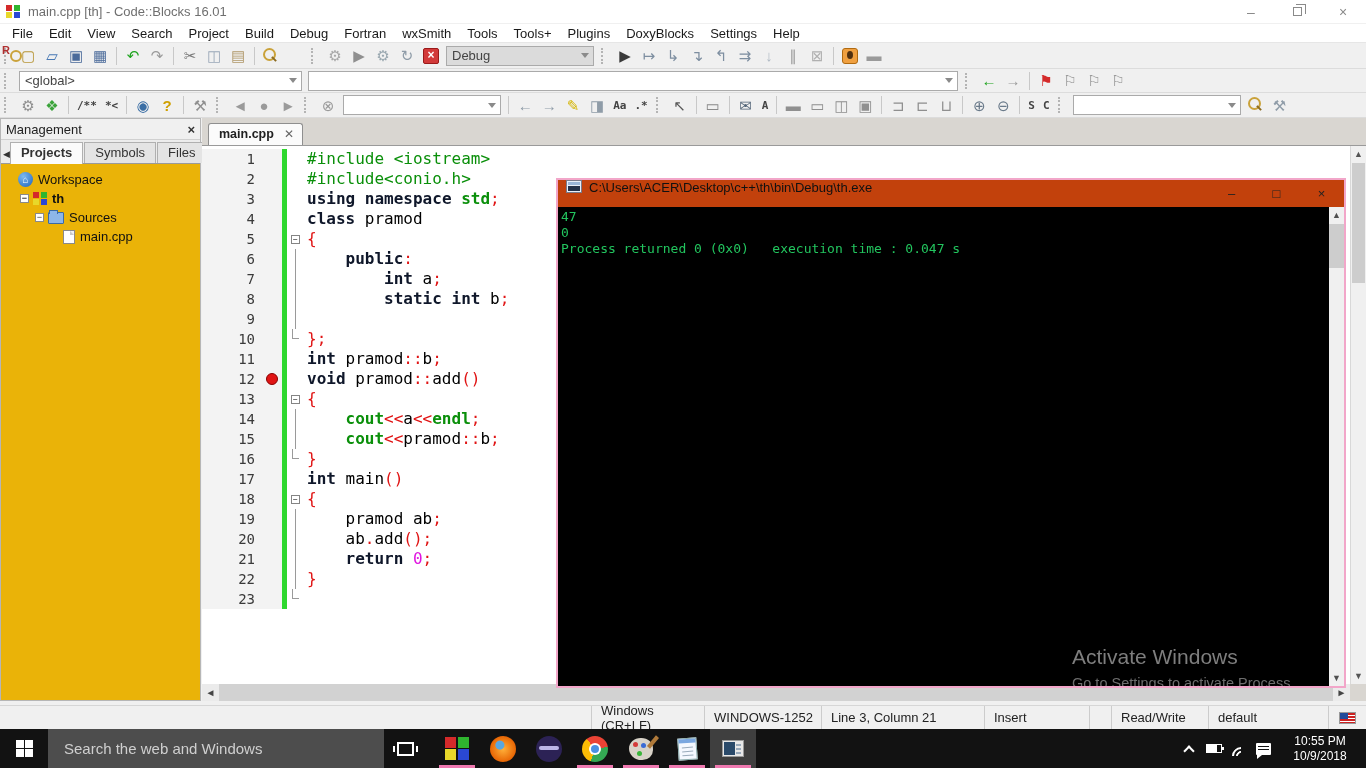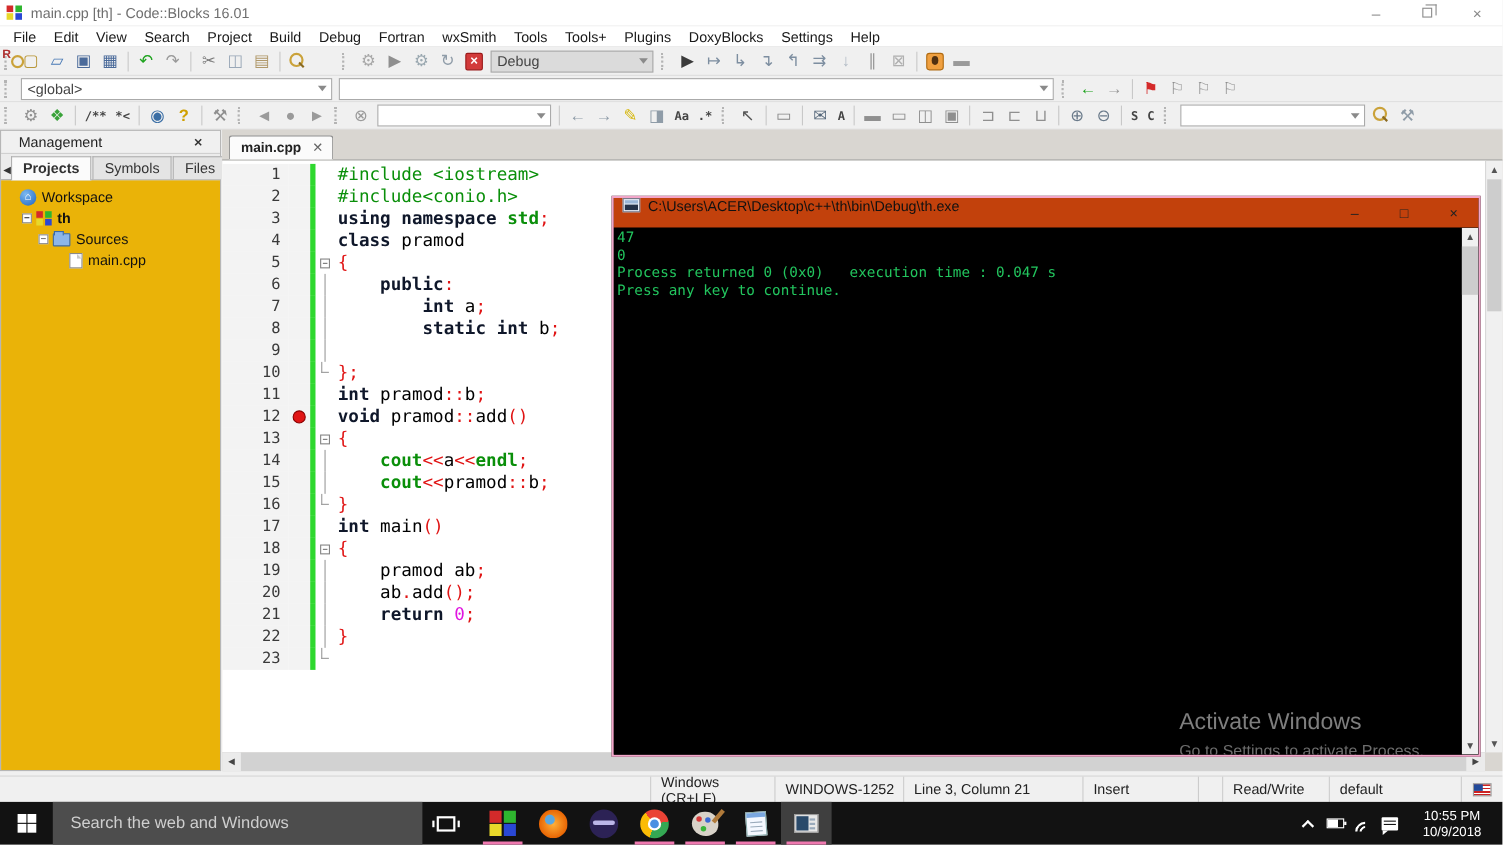--- a/index.html
+++ b/index.html
@@ -44,21 +44,21 @@
   .ic-magr::before{content:"R";position:absolute;left:2px;top:2px;font-size:11px;font-weight:bold;color:#b03030}
   .ic-magr::after{content:"";width:8px;height:8px;border:2px solid #caa23a;border-radius:50%;position:absolute;left:10px;top:7px}
   .ic-abort{position:relative}
   .ic-abort::before{content:"×";position:absolute;inset:3px 4px;background:#d23a3a;border:1px solid #9a1a1a;border-radius:2px;color:#fff;font-weight:bold;font-size:12px;line-height:13px;text-align:center}
   .ic-bug{position:relative}
   .ic-bug::before{content:"";position:absolute;inset:3px 4px;background:#f0a040;border:1px solid #b06a10;border-radius:3px}
   .ic-bug::after{content:"";position:absolute;width:6px;height:8px;background:#503010;border-radius:50%;left:9px;top:6px}
 
   
   #management{position:absolute;left:0;top:118px;width:201px;height:583px;background:#f0f0f0;border:1px solid #b6b6b6;display:flex;flex-direction:column}
-  .mg-head{height:21px;display:flex;align-items:center;padding:0 16px;border-bottom:1px solid #d0d0d0;font-size:13px;color:#222}
+  .mg-head{height:21px;display:flex;align-items:center;padding:0 5px;border-bottom:1px solid #d0d0d0;font-size:13px;color:#222}
   .mg-close{margin-left:auto;color:#333;font-size:13px;font-weight:bold}
   .mg-tabs{height:24px;display:flex;align-items:flex-end;padding:2px 2px 0 2px;background:#ececec;border-bottom:1px solid #9a9a9a}
   .mg-arrow{width:13px;height:18px;display:flex;align-items:center;justify-content:center;color:#333;font-size:9px}
   .mg-tab{padding:2px 10px 3px;font-size:13px;color:#333;border:1px solid #b0b0b0;border-bottom:none;background:#e4e4e4;margin-right:1px}
   .mg-tab.active{background:#fbfbfb;font-weight:bold;position:relative;top:1px;padding-bottom:4px}
   .mg-tree{flex:1;background:#eab308;padding-top:6px}
   .tree-row{height:19px;display:flex;align-items:center;font-size:13px;color:#111}
   .tree-row.bold{font-weight:bold}
   .expander{width:9px;height:9px;border:1px solid #8a8a8a;background:#fff;display:flex;align-items:center;justify-content:center;font-size:9px;line-height:7px;color:#333;margin-right:4px}
   .no-expander{width:13px}
@@ -590,21 +590,20 @@
       <span class="con-btn">□</span>
       <span class="con-btn">×</span>
     </span>
   </div>
   <div class="con-body">
     <div class="pad"></div>
     <div>
         <div class="con-line">47</div>
         <div class="con-line">0</div>
         <div class="con-line">Process returned 0 (0x0)   execution time : 0.047 s</div>
-        <div class="con-line">Press any key to continue.</div>
       </div>
     <div class="watermark">
       <div class="wm1">Activate Windows</div>
       <div class="wm2">Go to Settings to activate Process.</div>
     </div>
     <div class="con-scroll">
       <div class="arr">▲</div>
       <div class="con-thumb"></div>
       <div class="arr bottom">▼</div>
     </div>

